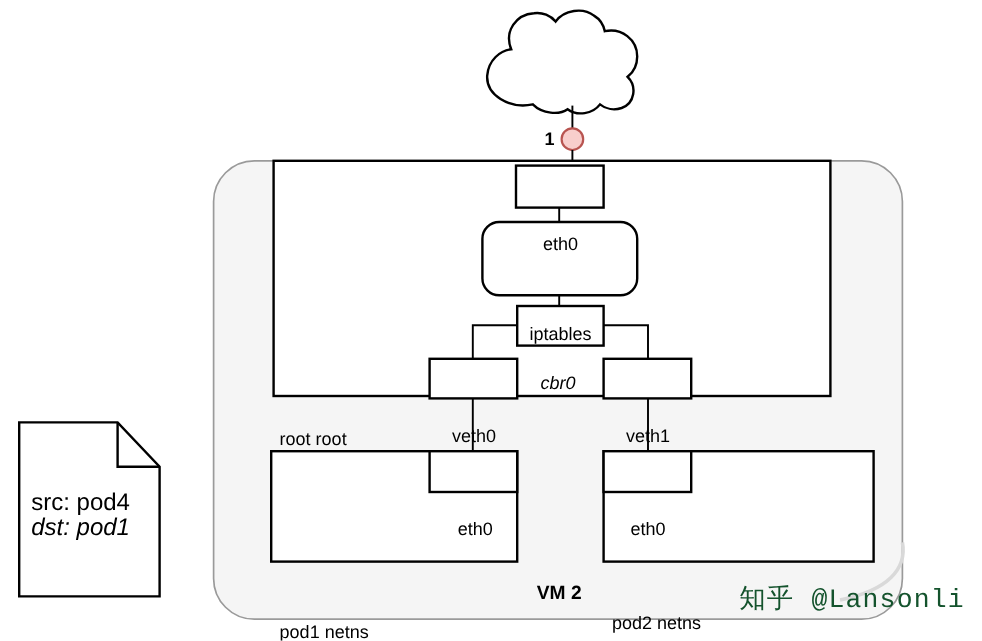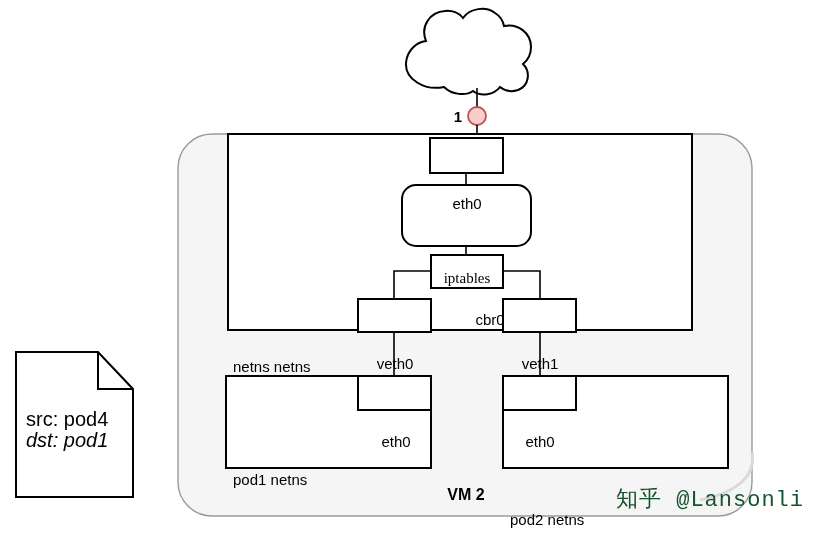--- a/index.html
+++ b/index.html
@@ -127,33 +127,33 @@
       <path d="M 98 352 L 98 389 L 133 389" fill="none" stroke="#000000" stroke-width="2"></path>
     </g>
 
     <path d="M 700 500 C 740 492 756 474 752 452" fill="none" stroke="#d9d9d9" stroke-width="3"></path>
   </svg>
 
   <div class="lbl lbl-center port-num" style="left:458px; top:109px;">1</div>
 
   <div class="lbl lbl-center box-label" style="left:467px; top:148px;">eth0</div>
 
-  <div class="lbl lbl-center box-label" style="left:467px; top:223px;font-family:Liberation Serif, serif;">iptables</div>
+  <div class="lbl lbl-center box-label" style="left:467px; top:223px;">iptables</div>
 
-  <div class="lbl lbl-center box-label" style="left:490px; top:264px;">cbr0</div>
+  <div class="lbl lbl-center box-label" style="left:465px; top:264px;font-style:italic;">cbr0</div>
 
   <div class="lbl lbl-center box-label" style="left:395px; top:308px;text-align:right;">veth0</div>
 
   <div class="lbl lbl-center box-label" style="left:540px; top:308px;">veth1</div>
 
-  <div class="lbl box-label" style="left:233px; top:311px;">netns netns</div>
+  <div class="lbl box-label" style="left:233px; top:311px;">root root</div>
 
   <div class="lbl lbl-center box-label" style="left:396px; top:386px;">eth0</div>
 
-  <div class="lbl box-label" style="left:233px; top:424px;">pod1 netns</div>
+  <div class="lbl box-label" style="left:233px; top:472px;">pod1 netns</div>
 
   <div class="lbl lbl-center box-label" style="left:540px; top:386px;">eth0</div>
 
   <div class="lbl box-label" style="left:510px; top:464px;">pod2 netns</div>
 
   <div class="lbl lbl-center vm-label" style="left:466px; top:487px;">VM 2</div>
 
   <div class="lbl" style="left:26px; top:409px;">src: pod4</div>
   <div class="lbl" style="left:26px; top:430px;font-style:italic;">dst: pod1</div>
 

